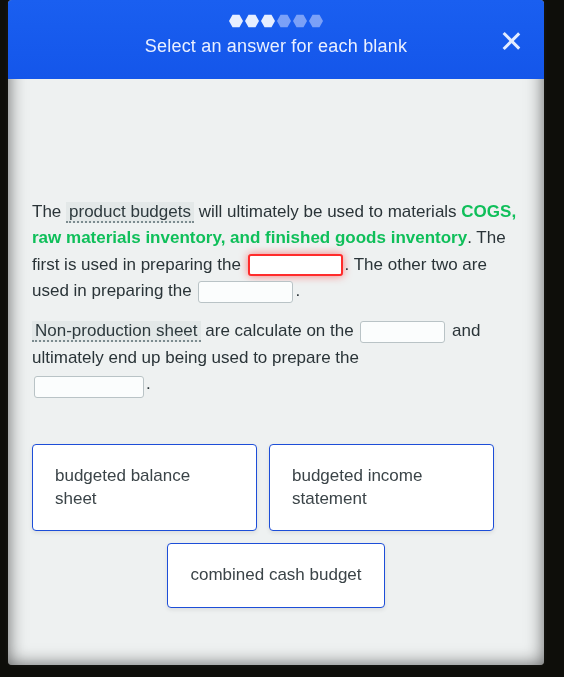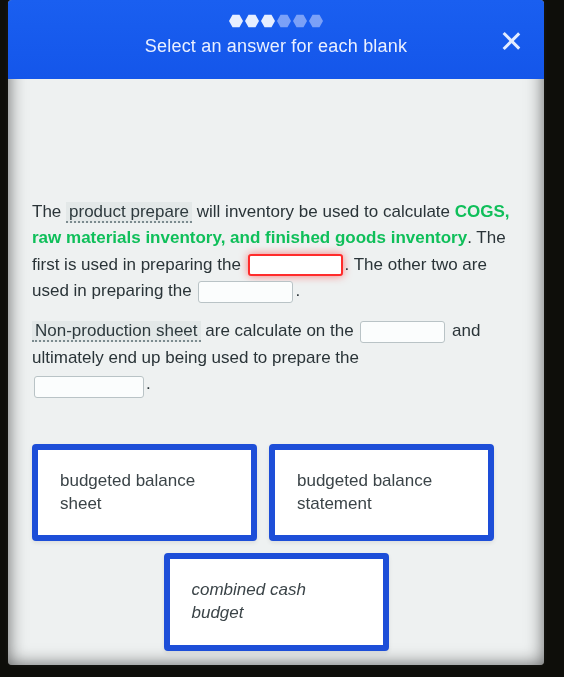--- a/index.html
+++ b/index.html
@@ -110,36 +110,35 @@
   .blank.standalone { min-width: 110px; margin-top:4px;}
   .options {
     margin-top: 46px;
     display: flex;
     flex-wrap: wrap;
     gap: 12px;
     justify-content: flex-start;
   }
   .option {
     background: #ffffff;
-    border: 6px solid #1d4ed8;
+    border: 1px solid #1d4ed8;
     border-radius: 4px;
     padding: 20px 22px;
     font-size: 17px;
     color: #3b4448;
     box-shadow: 0 2px 4px rgba(0,0,0,0.08);
     cursor: pointer;
     flex: 0 0 auto;
     max-width: 225px;
     line-height: 1.35;
   }
   .options-row2 {
     width: 100%;
     display: flex;
     justify-content: center;
-    font-style: italic;
   }
 </style>
 </head>
 <body>
 
 <div class="phone">
   <div class="screen">
 
     <div class="header">
       <div class="hex-row">
@@ -149,32 +148,32 @@
         <div class="hex dim"></div>
         <div class="hex dim"></div>
         <div class="hex dim"></div>
       </div>
       <div class="header-title">Select an answer for each blank</div>
       <div class="close"></div>
     </div>
 
     <div class="content">
       <div class="passage">
-        <span>The </span><span class="filled">product prepare</span><span> will inventory be used to calculate </span><span class="emph">COGS, raw materials inventory, and finished goods inventory</span><span>. The first is used in preparing the </span><span class="blank active"></span><span>. The other two are used in preparing the </span><span class="blank"></span><span>.</span>
+        <span>The </span><span class="filled">product budgets</span><span> will ultimately be used to materials </span><span class="emph">COGS, raw materials inventory, and finished goods inventory</span><span>. The first is used in preparing the </span><span class="blank active"></span><span>. The other two are used in preparing the </span><span class="blank"></span><span>.</span>
       </div>
 
       <div class="passage" style="margin-top:14px;">
         <span class="filled">Non-production sheet</span><span> are calculate on the </span><span class="blank sm"></span><span> and ultimately end up being used to prepare the </span>
         <br>
         <span class="blank standalone"></span><span>.</span>
       </div>
 
       <div class="options">
         <div class="option">budgeted balance sheet</div>
-        <div class="option">budgeted balance statement</div>
+        <div class="option">budgeted income statement</div>
         <div class="options-row2">
           <div class="option">combined cash budget</div>
         </div>
       </div>
     </div>
 
   </div>
 </div>
 
 </body></html>

